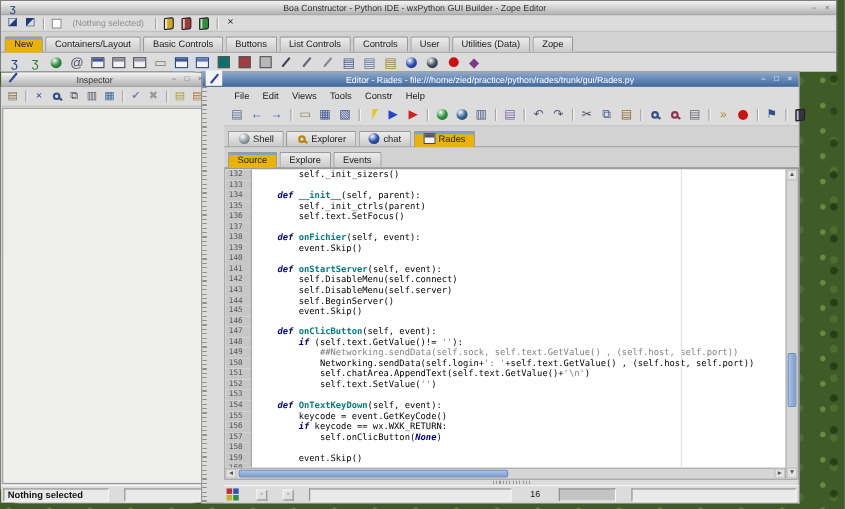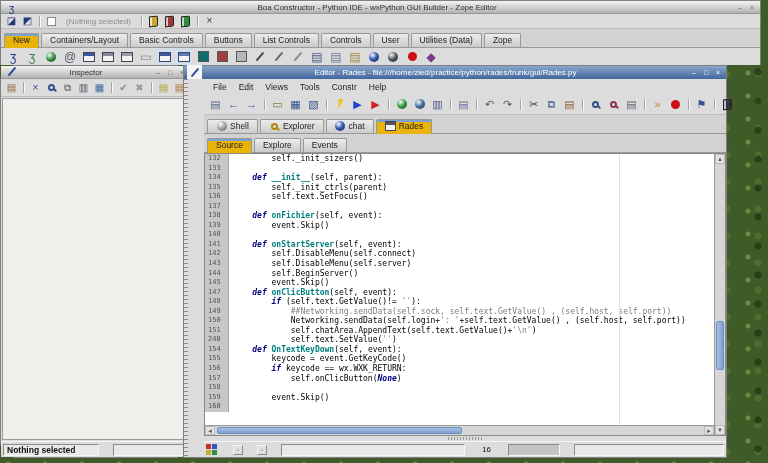--- a/index.html
+++ b/index.html
@@ -396,26 +396,28 @@
             <div class="cl"><span class="ln">136</span><span class="ct"><span class="p">        self.text.SetFocus()</span></span></div>
             <div class="cl"><span class="ln">137</span><span class="ct"></span></div>
             <div class="cl"><span class="ln">138</span><span class="ct"><span class="p">    </span><span class="k">def</span><span class="p"> </span><span class="f">onFichier</span><span class="p">(self, event):</span></span></div>
             <div class="cl"><span class="ln">139</span><span class="ct"><span class="p">        event.Skip()</span></span></div>
             <div class="cl"><span class="ln">140</span><span class="ct"></span></div>
             <div class="cl"><span class="ln">141</span><span class="ct"><span class="p">    </span><span class="k">def</span><span class="p"> </span><span class="f">onStartServer</span><span class="p">(self, event):</span></span></div>
             <div class="cl"><span class="ln">142</span><span class="ct"><span class="p">        self.DisableMenu(self.connect)</span></span></div>
             <div class="cl"><span class="ln">143</span><span class="ct"><span class="p">        self.DisableMenu(self.server)</span></span></div>
             <div class="cl"><span class="ln">144</span><span class="ct"><span class="p">        self.BeginServer()</span></span></div>
             <div class="cl"><span class="ln">145</span><span class="ct"><span class="p">        event.Skip()</span></span></div>
+            <div class="cl"><span class="ln">146</span><span class="ct"></span></div>
             <div class="cl"><span class="ln">147</span><span class="ct"><span class="p">    </span><span class="k">def</span><span class="p"> </span><span class="f">onClicButton</span><span class="p">(self, event):</span></span></div>
             <div class="cl"><span class="ln">148</span><span class="ct"><span class="p">        </span><span class="k">if</span><span class="p"> (self.text.GetValue()!= </span><span class="s">''</span><span class="p">):</span></span></div>
             <div class="cl"><span class="ln">149</span><span class="ct"><span class="c">            ##Networking.sendData(self.sock, self.text.GetValue() , (self.host, self.port))</span></span></div>
             <div class="cl"><span class="ln">150</span><span class="ct"><span class="p">            Networking.sendData(self.login+</span><span class="s">': '</span><span class="p">+self.text.GetValue() , (self.host, self.port))</span></span></div>
             <div class="cl"><span class="ln">151</span><span class="ct"><span class="p">            self.chatArea.AppendText(self.text.GetValue()+</span><span class="s">'\n'</span><span class="p">)</span></span></div>
-            <div class="cl"><span class="ln">240</span><span class="ct"><span class="p">            self.text.SetValue(</span><span class="s">''</span><span class="p">)</span></span></div>
+            <div class="cl"><span class="ln">152</span><span class="ct"><span class="p">            self.text.SetValue(</span><span class="s">''</span><span class="p">)</span></span></div>
+            <div class="cl"><span class="ln">153</span><span class="ct"></span></div>
             <div class="cl"><span class="ln">154</span><span class="ct"><span class="p">    </span><span class="k">def</span><span class="p"> </span><span class="f">OnTextKeyDown</span><span class="p">(self, event):</span></span></div>
             <div class="cl"><span class="ln">155</span><span class="ct"><span class="p">        keycode = event.GetKeyCode()</span></span></div>
             <div class="cl"><span class="ln">156</span><span class="ct"><span class="p">        </span><span class="k">if</span><span class="p"> keycode == wx.WXK_RETURN:</span></span></div>
             <div class="cl"><span class="ln">157</span><span class="ct"><span class="p">            self.onClicButton(</span><span class="k">None</span><span class="p">)</span></span></div>
             <div class="cl"><span class="ln">158</span><span class="ct"></span></div>
             <div class="cl"><span class="ln">159</span><span class="ct"><span class="p">        event.Skip()</span></span></div>
             <div class="cl"><span class="ln">160</span><span class="ct"></span></div>
           </div>
         <div class="hscroll">
           <span class="sarrow">◄</span>

